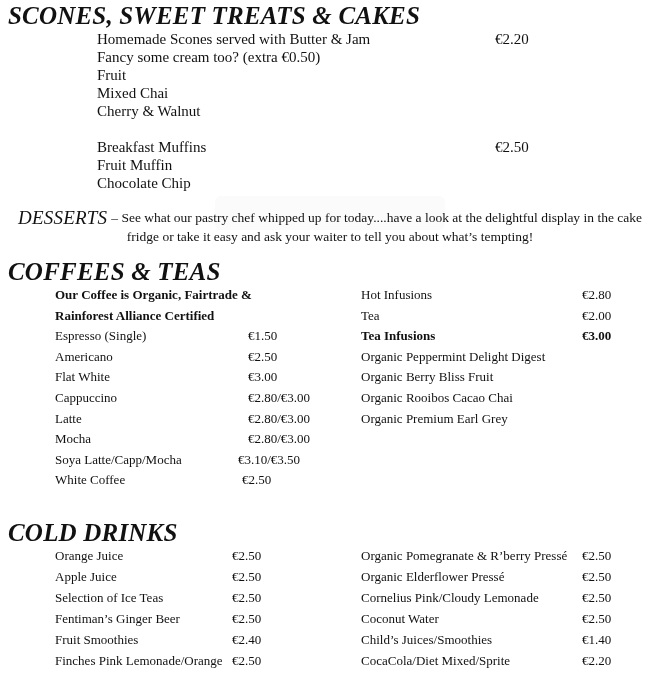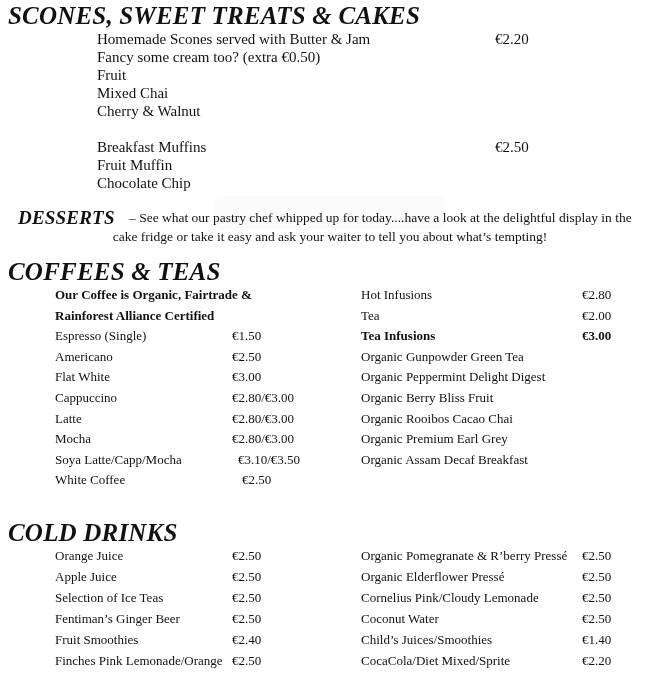--- a/index.html
+++ b/index.html
@@ -69,21 +69,21 @@
   .scones-list .spacer { height: 18px; }
 
   
   #desserts-wrap {
     position: absolute;
     left: 18px;
     top: 208px;
     width: 624px;
   }
   #desserts-title-inline {
-    font-weight: bold;
+    font-weight: normal;
     font-style: italic;
     font-size: 19px;
     letter-spacing: 0.2px;
   }
   #desserts-body {
     font-size: 13.5px;
     line-height: 19px;
     text-align: center;
     text-indent: 0;
   }
@@ -116,21 +116,21 @@
   .menu-row.bold {
     font-weight: bold;
   }
   .menu-row .name { display: inline-block; }
   .menu-row .price {
     position: absolute;
     top: 0;
   }
 
   
-  .col-left .price  { left: 177px; }
+  .col-left .price  { left: 193px; }
   .col-right .price { left: 221px; }
 
   
   .menu-row.nudge-right .price { left: 183px; }
   .menu-row.nudge-right2 .price { left: 187px; }
   .menu-row.tight .price { left: 172px; }
 
   #coffees-left  { top: 285px; }
   #coffees-right { top: 285px; }
 
@@ -183,26 +183,24 @@
       <div class="menu-row"><span class="name">Cappuccino</span><span class="price">€2.80/€3.00</span></div>
       <div class="menu-row"><span class="name">Latte</span><span class="price">€2.80/€3.00</span></div>
       <div class="menu-row"><span class="name">Mocha</span><span class="price">€2.80/€3.00</span></div>
       <div class="menu-row nudge-right"><span class="name">Soya Latte/Capp/Mocha</span><span class="price">€3.10/€3.50</span></div>
       <div class="menu-row nudge-right2"><span class="name">White Coffee</span><span class="price">€2.50</span></div>
     </div>
   <div class="col-right" id="coffees-right">
       <div class="menu-row"><span class="name">Hot Infusions</span><span class="price">€2.80</span></div>
       <div class="menu-row"><span class="name">Tea</span><span class="price">€2.00</span></div>
       <div class="menu-row bold"><span class="name"> Tea Infusions</span><span class="price">€3.00</span></div>
-      <div class="menu-row"><span class="name">Organic Gunpowder Green Tea</span></div>
       <div class="menu-row"><span class="name">Organic Peppermint Delight Digest</span></div>
       <div class="menu-row"><span class="name">Organic Berry Bliss Fruit</span></div>
       <div class="menu-row"><span class="name">Organic Rooibos Cacao Chai</span></div>
       <div class="menu-row"><span class="name">Organic Premium Earl Grey</span></div>
-      <div class="menu-row"><span class="name"> Organic Assam Decaf Breakfast</span></div>
     </div>
 
   <div class="section-title" id="cold-title">COLD DRINKS</div>
 
   <div class="col-left" id="cold-left">
       <div class="menu-row"><span class="name">Orange Juice</span><span class="price">€2.50</span></div>
       <div class="menu-row"><span class="name">Apple Juice</span><span class="price">€2.50</span></div>
       <div class="menu-row"><span class="name">Selection of Ice Teas</span><span class="price">€2.50</span></div>
       <div class="menu-row"><span class="name">Fentiman’s Ginger Beer</span><span class="price">€2.50</span></div>
       <div class="menu-row"><span class="name">Fruit Smoothies</span><span class="price">€2.40</span></div>

